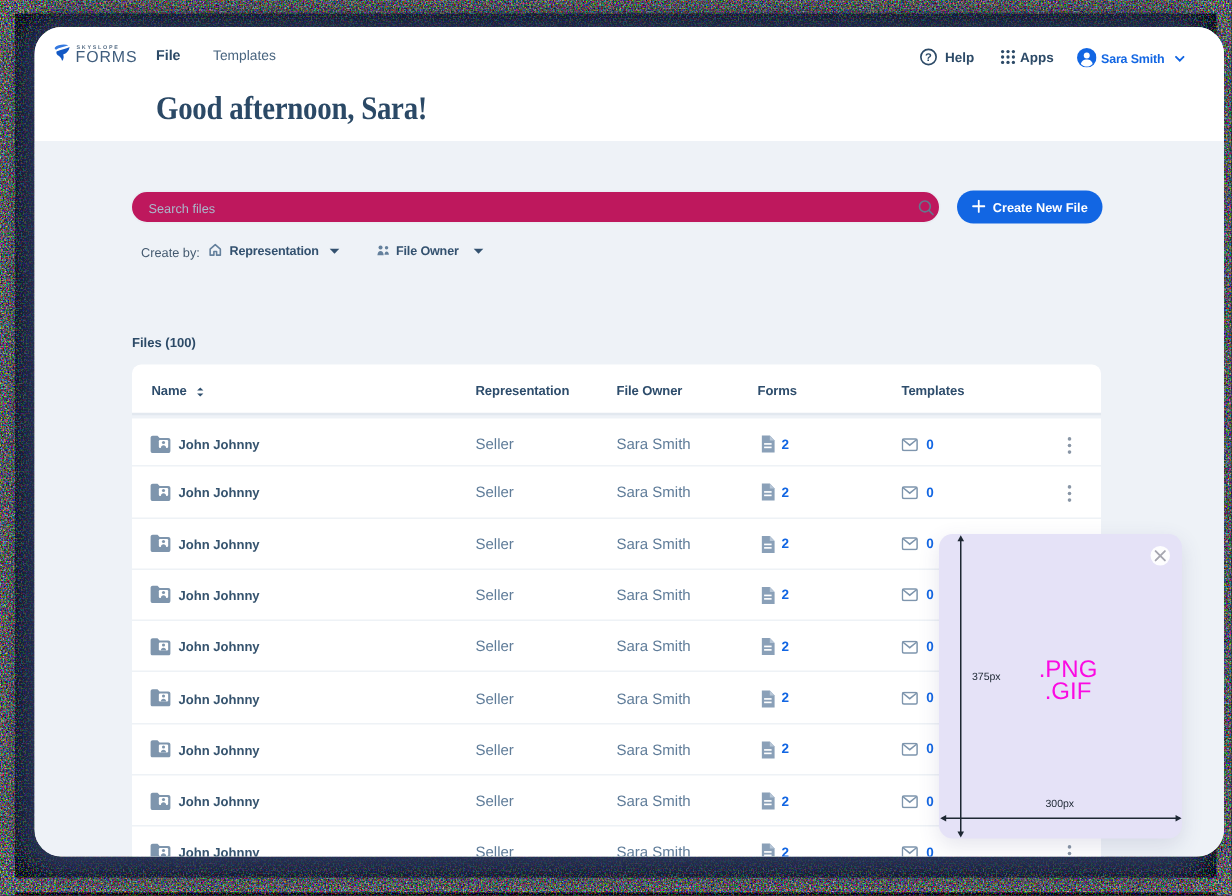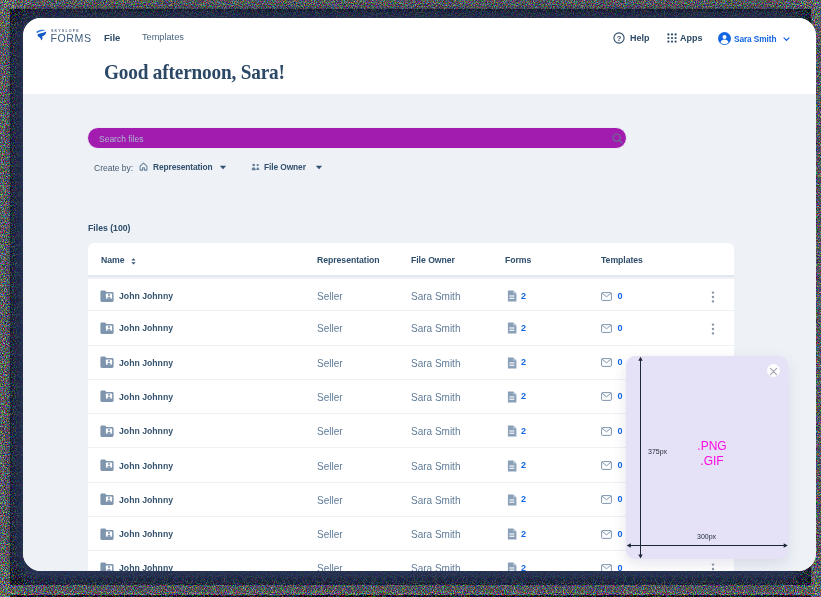--- a/index.html
+++ b/index.html
@@ -16,21 +16,21 @@
   .hdr { position:absolute; left:0; top:0; width:100%; height:76px; background:#fff; }
   .graybg { position:absolute; left:0; top:76px; width:100%; height:477px; background:#eef2f7; }
 
   .navlink { position:absolute; top:14px; font-size:9.5px; font-weight:bold; color:#2c4a67; }
   .greet { position:absolute; left:81px; top:41px; font-family:"Liberation Serif", serif;
            font-size:22px; font-weight:bold; color:#2b4966; letter-spacing:-0.2px;
            transform:scaleX(0.875); transform-origin:left top; }
   .topright { font-size:9px; font-weight:bold; color:#2c4a67; }
 
   
-  .search { position:absolute; left:64px; top:109px; width:540px; height:21.5px; background:#a21caf;
+  .search { position:absolute; left:64px; top:109px; width:540px; height:21.5px; background:#be185d;
             border:1px solid #e9edf3; border-radius:11px; }
   .search .ph { position:absolute; left:11px; top:5.5px; font-size:8.5px; color:#a9bacb; }
   .btn { position:absolute; left:615px; top:109px; width:97px; height:21.5px; white-space:nowrap; background:#1266e3;
          border-radius:11px; color:#fff; font-size:8.5px; font-weight:bold;
          display:flex; align-items:center; justify-content:center; gap:5px; }
 
   .filterlbl { position:absolute; left:71px; top:145px; font-size:8.5px; color:#43596f; }
   .chiptxt { font-size:8.4px; font-weight:bold; color:#33516f; letter-spacing:-0.1px; }
 
   
@@ -44,21 +44,21 @@
   .cell { position:absolute; top:12px; font-size:10px; color:#5f7c99; }
   .namecell { font-weight:bold; color:#35536e; font-size:8.7px; }
   .num { font-size:9px; font-weight:bold; color:#1266e3; top:11.5px; }
 
   
   .panel { position:absolute; left:603px; top:338px; width:162px; height:203px; background:#e5e2f7;
            border-radius:9px; box-shadow:0 5px 14px rgba(70,70,130,0.14); }
   .xbtn { position:absolute; right:8px; top:7.5px; width:13px; height:13px; border-radius:50%;
           background:#fdfdfe; }
   .png { position:absolute; left:5px; top:83px; width:100%; text-align:center; color:#fb0ae2;
-         font-size:12px; line-height:15px; }
+         font-size:16px; line-height:15px; }
   .mlabel { position:absolute; font-size:7px; color:#1d2733; }
 </style>
 </head>
 <body>
 <svg class="noise" width="821" height="597">
   <filter id="bright" x="0" y="0" width="821" height="597" filterUnits="userSpaceOnUse">
     <feTurbulence type="fractalNoise" baseFrequency="0.9" numOctaves="1" seed="41"></feTurbulence>
     <feColorMatrix type="saturate" values="1.6"></feColorMatrix>
     <feComponentTransfer>
       <feFuncR type="discrete" tableValues="0 0 0.2 0.75 1 1"></feFuncR>
@@ -140,20 +140,26 @@
 
   <div class="greet">Good afternoon, Sara!</div>
 
   <div class="search">
       <span class="ph">Search files</span>
     </div>
   <svg class="abs" style="left:589px; top:114.5px;" width="11" height="11" viewBox="0 0 11 11">
     <circle cx="4.6" cy="4.6" r="3.6" fill="none" stroke="#63788d" stroke-width="1.1"></circle>
     <path d="M7.4 7.4 L10 10" stroke="#63788d" stroke-width="1.1" stroke-linecap="round"></path>
   </svg>
+  <div class="btn">
+      <svg width="9" height="9" viewBox="0 0 9 9">
+        <path d="M4.5 0.7 V8.3 M0.7 4.5 H8.3" stroke="#fff" stroke-width="1.2" stroke-linecap="round"></path>
+      </svg>
+      <span>Create New File</span>
+    </div>
 
   <div class="filterlbl">Create by:</div>
   <svg class="abs" style="left:116px; top:144px;" width="9" height="9" viewBox="0 0 9 9">
     <path d="M1.1 4.1 L4.5 1.1 L7.9 4.1 V8.1 H5.4 V5.7 H3.6 V8.1 H1.1 Z" fill="none" stroke="#64809c" stroke-width="1.05" stroke-linejoin="round"></path>
   </svg>
   <div class="abs chiptxt" style="left:130px; top:144px;">Representation</div>
   <svg class="abs" style="left:196px; top:147px;" width="8" height="5" viewBox="0 0 8 5">
     <path d="M0.8 0.8 L4 4.2 L7.2 0.8 Z" fill="#33516f"></path>
   </svg>
   <svg class="abs" style="left:228px; top:145px;" width="10" height="8" viewBox="0 0 10 8">

